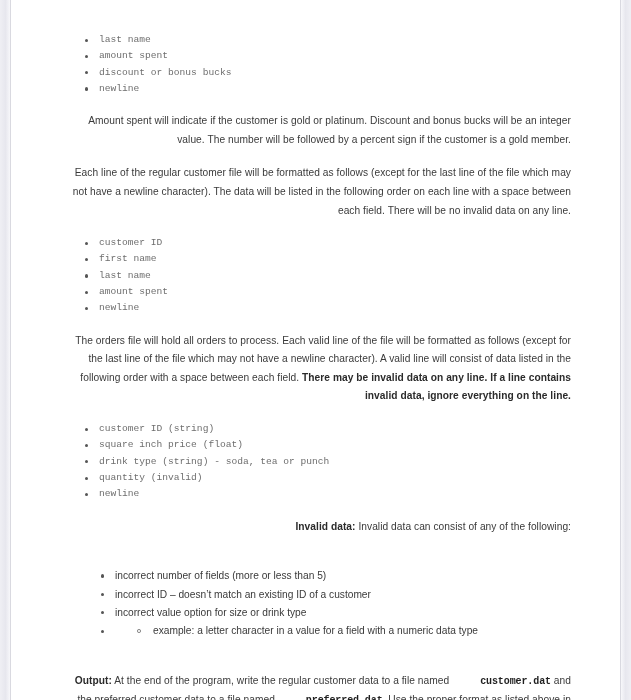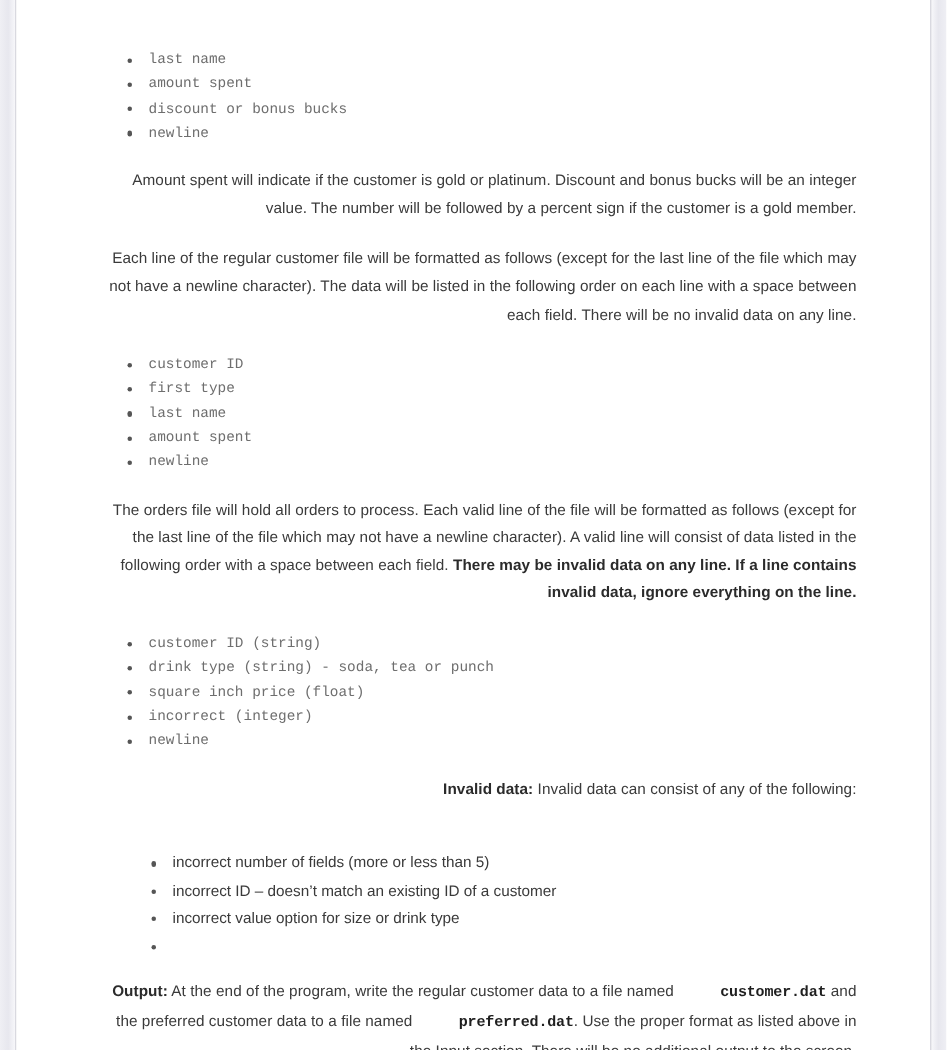--- a/index.html
+++ b/index.html
@@ -177,51 +177,54 @@
       <p class="para">Amount spent will indicate if the customer is gold or platinum.  Discount and bonus bucks will be an integer value. The number will be followed by a percent sign if the customer is a gold member.</p>
 
       <div class="spacer-md"></div>
 
       <p class="para">Each line of the regular customer file will be formatted as follows (except for the last line of the file which may not have a newline character). The data will be listed in the following order on each line with a space between each field.  There will be no invalid data on any line.</p>
 
       <div class="spacer-md"></div>
 
       <ul class="code-list">
         <li>customer ID</li>
-        <li>first type</li>
+        <li>first name</li>
         <li>last name</li>
         <li>amount spent</li>
         <li>newline</li>
       </ul>
 
       <div class="spacer-md"></div>
 
       <p class="para"><span>The orders file will hold all orders to process.  Each valid line of the file will be formatted as follows (except for the last line of the file which may not have a newline character). A valid line will consist of data listed in the following order with a space between each field.  </span><b class="strong">There may be invalid data on any line.  If a line contains invalid data, ignore everything on the line.</b></p>
 
       <div class="spacer-md"></div>
 
       <ul class="code-list">
         <li>customer ID (string)</li>
+        <li>square inch price (float)</li>
         <li>drink type (string) - soda, tea or punch</li>
-        <li>square inch price (float)</li>
-        <li>incorrect (integer)</li>
+        <li>quantity (invalid)</li>
         <li>newline</li>
       </ul>
 
       <div class="spacer-md"></div>
 
       <p class="para"><b class="strong">Invalid data:</b><span> Invalid data can consist of any of the following:</span></p>
 
       <div class="spacer-md"></div>
 
       <ul class="plain-list">
         <li>incorrect number of fields (more or less than 5)</li>
         <li>incorrect ID – doesn’t match an existing ID of a customer</li>
         <li>incorrect value option for size or drink type</li>
         <li>
+          <ul class="sub-list">
+            <li>example: a letter character in a value for a field with a numeric data type</li>
+          </ul>
         </li>
       </ul>
 
       <div class="spacer-md"></div>
 
       <p class="para"><b class="strong">Output:</b><span> At the end of the program, write the regular customer data to a file named </span><span class="mono-bold">customer.dat</span><span> and the preferred customer data to a file named </span><span class="mono-bold">preferred.dat</span><span>.  Use the proper format as listed above in the Input section.  There will be no additional output to the screen.</span></p>
 
     </div>
   </div>
 </div>

